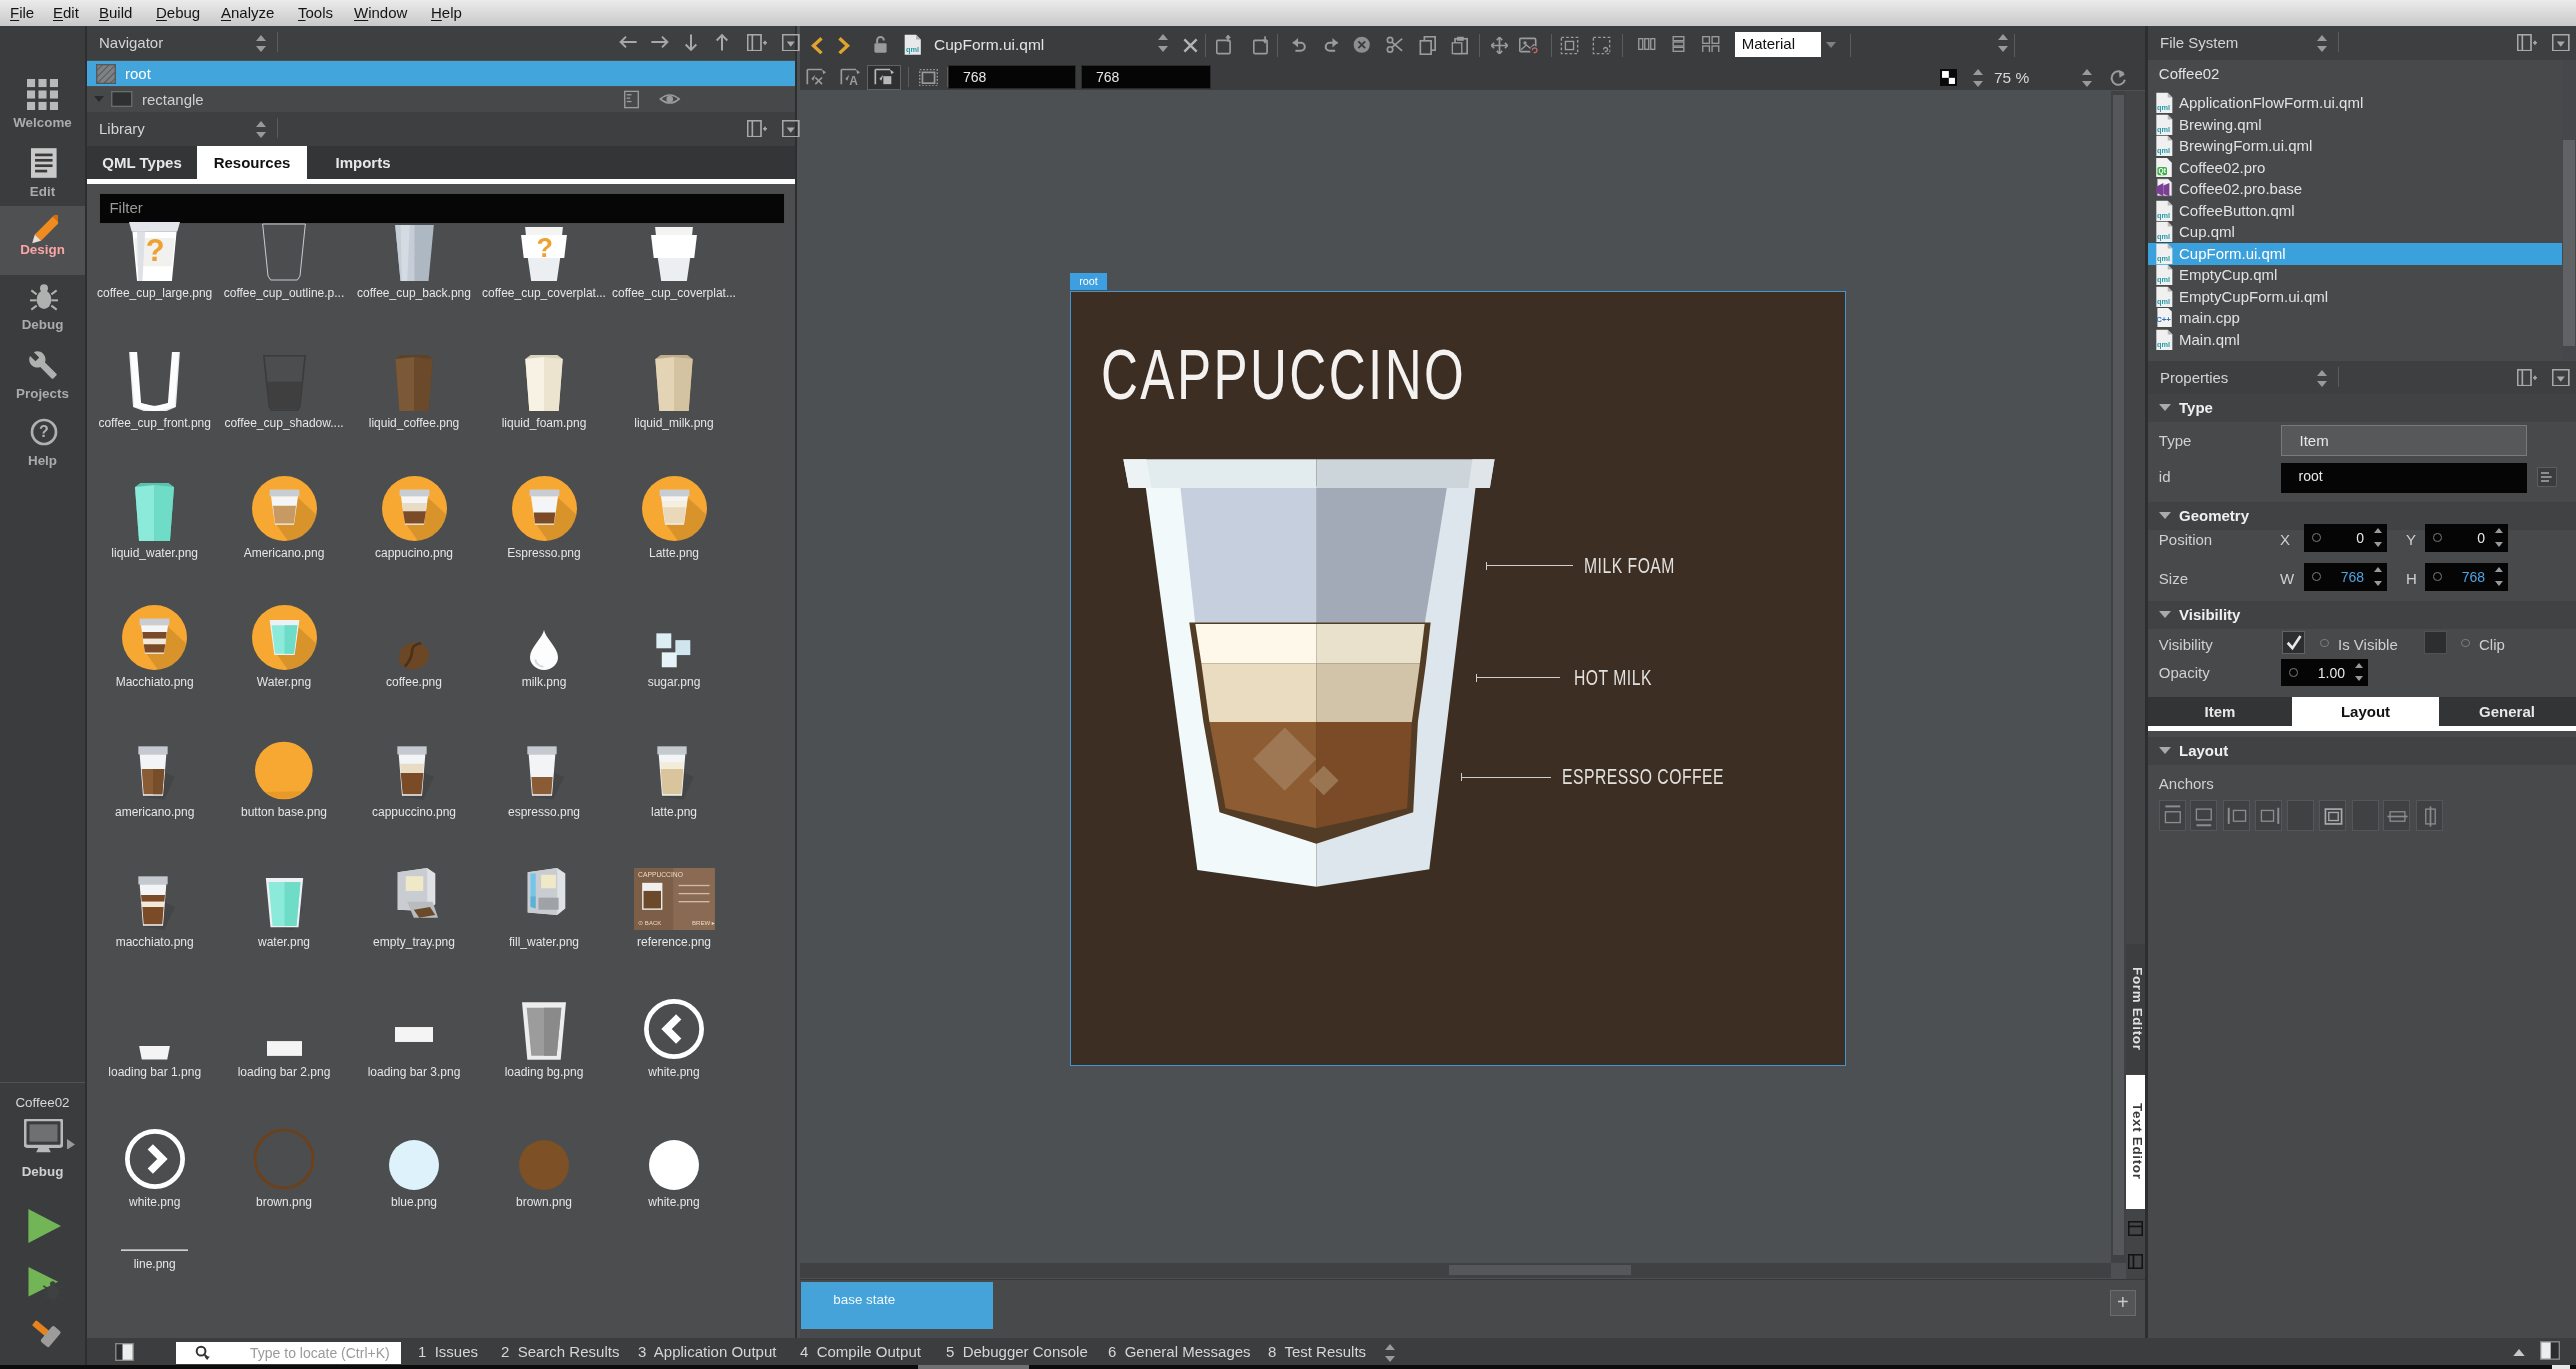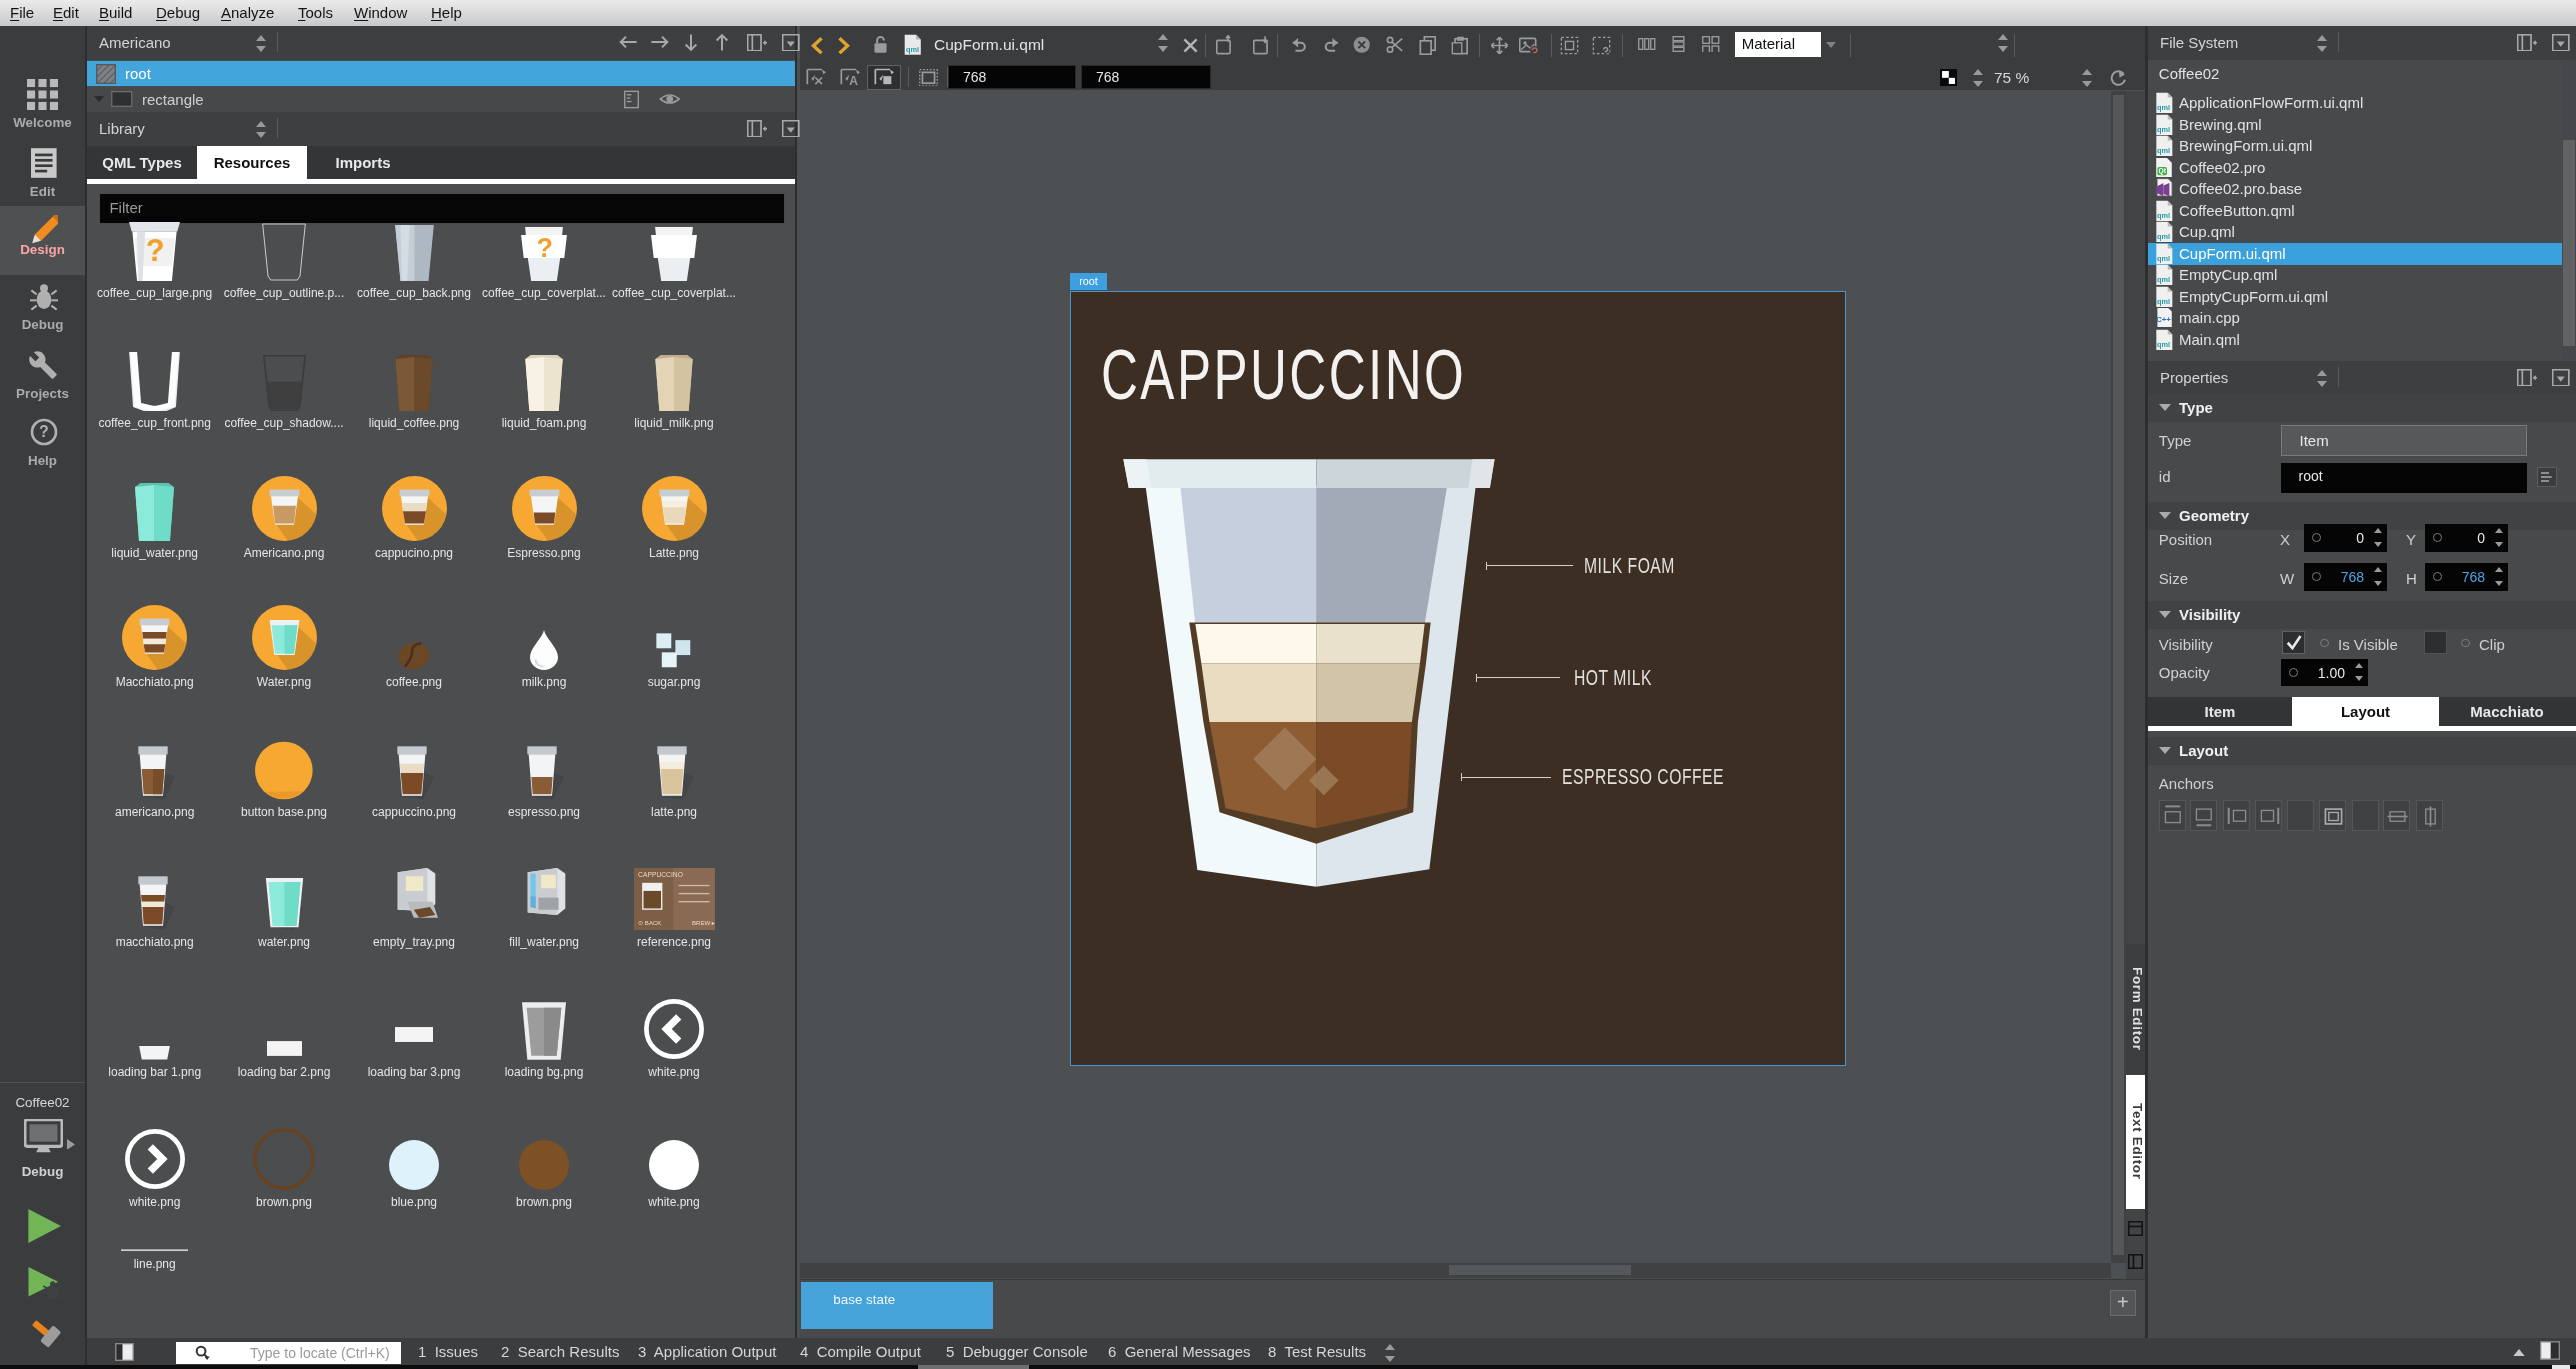--- a/index.html
+++ b/index.html
@@ -168,21 +168,21 @@
     </svg>
   <svg class="abs" style="left:24px;top:1286px" width="38" height="38" viewBox="0 0 56 56">
       <g transform="rotate(40 28 28)">
         <rect x="10" y="22" width="36" height="10" rx="2" fill="#e8821d"></rect>
         <rect x="34" y="12" width="16" height="30" rx="3" fill="#9c9c9c"></rect>
       </g>
     </svg>
 </div>
 <div id="leftpanel" class="abs">
   <div class="phdr" style="top:0">
-      <span class="t">Americano</span>
+      <span class="t">Navigator</span>
       <span class="spin" style="left:169px;top:9.4px"></span>
       <span class="vsep" style="left:190px;top:6.7px;height:20px"></span>
     <svg class="abs" style="left:531px;top:8.7px" width="20" height="16" viewBox="0 0 30 24">
         <path d="M28 12 H4 M12 4 L4 12 L12 20" stroke="#a8a8a8" stroke-width="3" fill="none"></path>
       </svg>
     <svg class="abs" style="left:563px;top:8.7px" width="20" height="16" viewBox="0 0 30 24">
         <path d="M2 12 H26 M18 4 L26 12 L18 20" stroke="#a8a8a8" stroke-width="3" fill="none"></path>
       </svg>
     <svg class="abs" style="left:596px;top:7.4px" width="16" height="19" viewBox="0 0 24 28">
         <path d="M12 2 V24 M4 17 L12 25 L20 17" stroke="#a8a8a8" stroke-width="3" fill="none"></path>
@@ -1104,21 +1104,21 @@
     <div class="plabel" style="left:331px;top:242px">Clip</div>
     <div class="plabel" style="top:270px">Opacity</div>
     <div class="spinbox" style="left:133px;top:265px;width:87px;height:27px">
         <span class="oc"></span>
         <span class="val" style="letter-spacing:0">1.00</span>
         <span class="ud"></span>
       </div>
     <div class="abs" style="left:0;top:303px;width:428px;height:30px;background:#323436"></div>
     <div class="ptab" style="left:0;width:144px">Item</div>
     <div class="ptab sel" style="left:144px;width:147px">Layout</div>
-    <div class="ptab" style="left:290px;width:138px">Macchiato</div>
+    <div class="ptab" style="left:290px;width:138px">General</div>
     <div class="abs" style="left:0;top:332px;width:428px;height:5.4px;background:#fff"></div>
     <div class="sechdr" style="top:343px">Layout</div>
     <div class="plabel" style="top:381px">Anchors</div>
     <div class="abtn" style="left:10.8px;top:406px">
         <svg width="27" height="31" viewBox="0 0 40 46">
           <rect x="8" y="16" width="22" height="16" fill="none" stroke="#8a8c8e" stroke-width="2"></rect>
           <line x1="8" y1="8" x2="30" y2="8" stroke="#8a8c8e" stroke-width="3"></line>
         </svg>
       </div>
     <div class="abtn" style="left:42px;top:406px">

